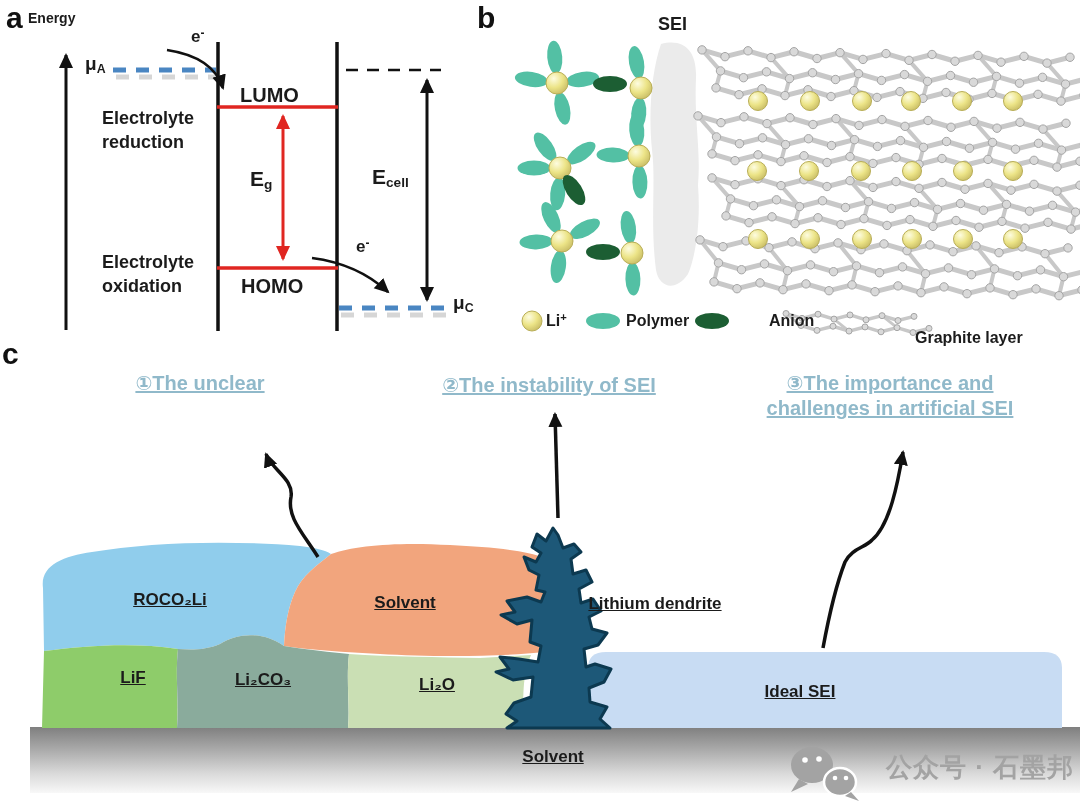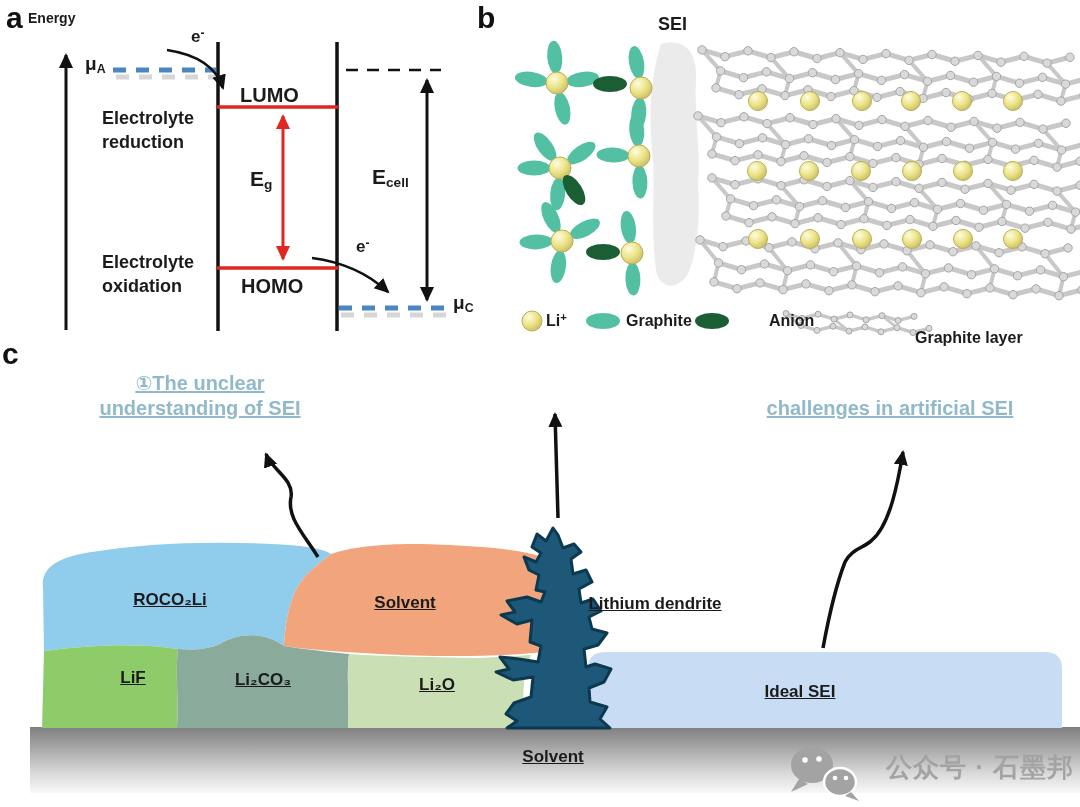--- a/index.html
+++ b/index.html
@@ -685,30 +685,31 @@
 <div class="lbl" style="left:453px;top:292px;font-size:19px;">
   <span>μ</span><span class="sub">C</span>
 </div>
 
 <div class="lbl panel" style="left:477px;top:0px;">b</div>
 <div class="lbl" style="left:658px;top:14px;font-size:18px;">SEI</div>
 
 <div class="lbl" style="left:546px;top:311px;font-size:16px;">
   <span>Li</span><span class="sup">+</span>
 </div>
-<div class="lbl" style="left:626px;top:311px;font-size:16px;">Graphite</div>
+<div class="lbl" style="left:626px;top:311px;font-size:16px;">Polymer</div>
 <div class="lbl" style="left:735px;top:311px;font-size:16px;margin-left:34px;">Anion</div>
 <div class="lbl" style="left:915px;top:328px;font-size:16px;text-align:right;">Graphite layer</div>
 
 <div class="lbl panel" style="left:2px;top:336px;">c</div>
 <div class="lbl challenge ctr" style="left:200px;top:371px;">
-  <span>①The unclear</span><br><span>understanding of SEI</span>
-</div>
+  <span>①The unclear</span><br>
+</div>
+<div class="lbl challenge ctr" style="left:549px;top:373px;">②The instability of SEI</div>
 <div class="lbl challenge ctr" style="left:890px;top:371px;">
-  <br><span>challenges in artificial SEI</span>
+  <span>③The importance and</span><br><span>challenges in artificial SEI</span>
 </div>
 
 <div class="lbl ctr" style="left:170px;top:590px;font-size:17px;">ROCO₂Li</div>
 <div class="lbl ctr" style="left:405px;top:593px;font-size:17px;">Solvent</div>
 <div class="lbl ctr" style="left:120px;top:668px;font-size:17px;margin-left:13px;">LiF</div>
 <div class="lbl ctr" style="left:263px;top:670px;font-size:17px;">Li₂CO₃</div>
 <div class="lbl ctr" style="left:437px;top:675px;font-size:17px;">Li₂O</div>
 <div class="lbl ctr" style="left:655px;top:594px;font-size:17px;">Lithium dendrite</div>
 <div class="lbl ctr" style="left:800px;top:682px;font-size:17px;">Ideal SEI</div>
 <div class="lbl ctr" style="left:553px;top:747px;font-size:17px;">Solvent</div>

